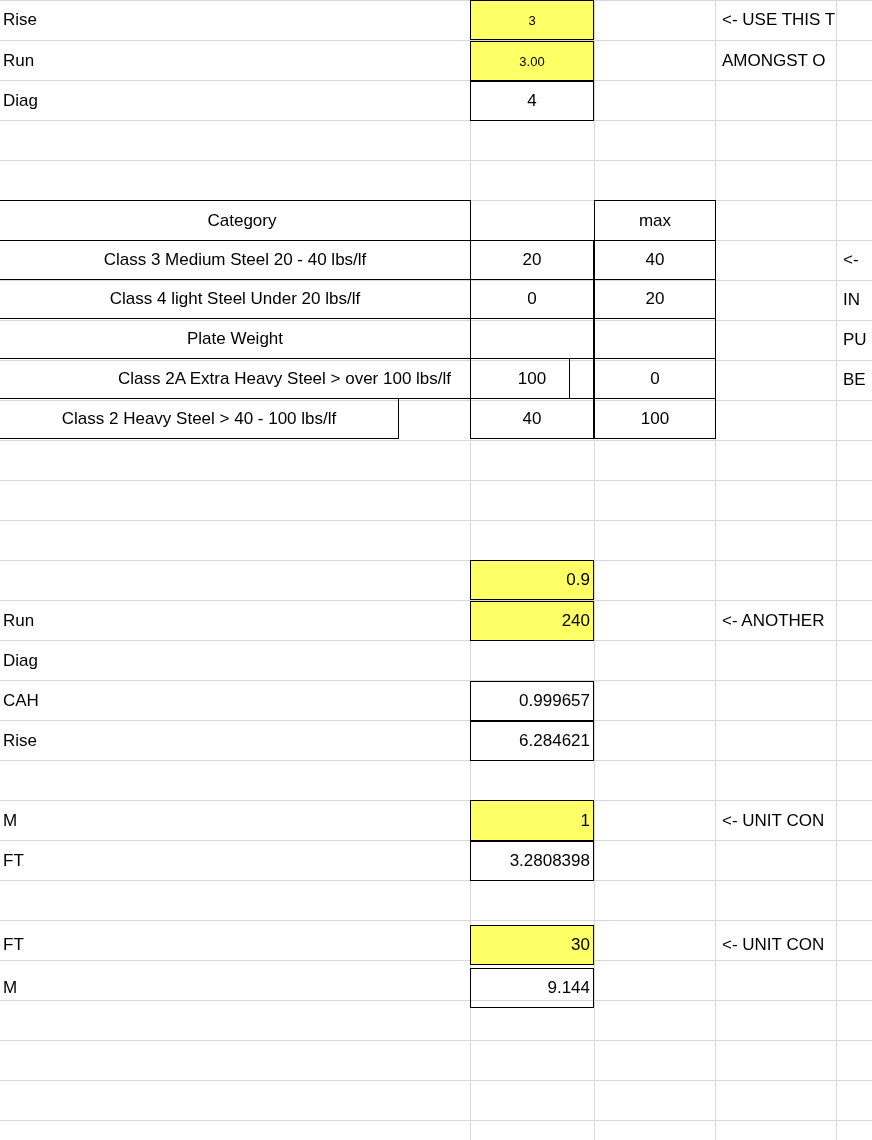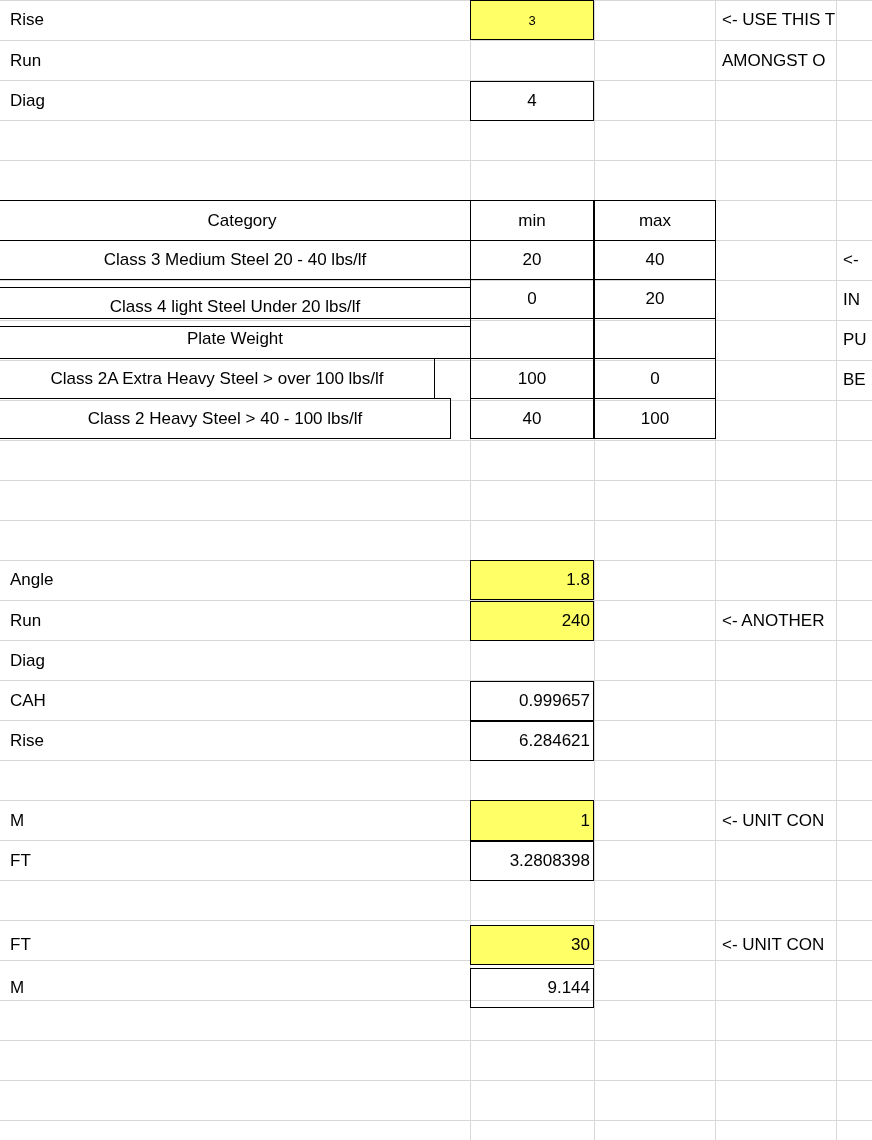--- a/index.html
+++ b/index.html
@@ -33,21 +33,21 @@
   }
   .cell {
     position: absolute;
     box-sizing: border-box;
     display: flex;
     align-items: center;
     white-space: nowrap;
     overflow: hidden;
   }
   .label-left {
-    padding-left: 10px;
+    padding-left: 3px;
     justify-content: flex-start;
   }
   .num-center {
     justify-content: center;
   }
   .num-right {
     justify-content: flex-end;
     padding-right: 3px;
   }
   .bordered {
@@ -101,58 +101,57 @@
   <div class="gridline-h" style="left:0; top:960px; width:872px;"></div>
   <div class="gridline-h" style="left:0; top:1000px; width:872px;"></div>
   <div class="gridline-h" style="left:0; top:1040px; width:872px;"></div>
   <div class="gridline-h" style="left:0; top:1080px; width:872px;"></div>
   <div class="gridline-h" style="left:0; top:1120px; width:872px;"></div>
 
   <div class="cell label-left" style="left:0; top:0; width:470px; height:40px;">Rise</div>
   <div class="cell num-center bordered hl small" style="left:470px; top:0; width:124px; height:40px;">3</div>
 
   <div class="cell label-left" style="left:0; top:41px; width:470px; height:40px;">Run</div>
+  <div class="cell num-center bordered hl small" style="left:470px; top:41px; width:124px; height:40px;">3.00</div>
 
   <div class="cell label-left" style="left:0; top:81px; width:470px; height:40px;">Diag</div>
   <div class="cell num-center bordered" style="left:470px; top:81px; width:124px; height:40px;">4</div>
 
   <div class="cell note" style="left:716px; top:0; width:156px; height:40px;">&lt;- USE THIS T</div>
   <div class="cell note" style="left:716px; top:41px; width:156px; height:40px;">AMONGST O</div>
 
   <div class="cell num-center bordered" style="left:-1px; top:200px; width:472px; height:41px;padding-left:14px;">Category</div>
-  <div class="cell num-center bordered" style="left:470px; top:200px; width:124px; height:41px;">min</div>
   <div class="cell num-center bordered" style="left:594px; top:200px; width:122px; height:41px;">max</div>
 
   <div class="cell num-center bordered" style="left:-1px; top:240px; width:472px; height:40px;">Class 3 Medium Steel 20 - 40 lbs/lf</div>
   <div class="cell num-center bordered" style="left:470px; top:240px; width:124px; height:40px;">20</div>
   <div class="cell num-center bordered" style="left:594px; top:240px; width:122px; height:40px;">40</div>
 
-  <div class="cell num-center bordered" style="left:-1px; top:279px; width:472px; height:40px;margin-top:8px;">Class 4 light Steel Under 20 lbs/lf</div>
+  <div class="cell num-center bordered" style="left:-1px; top:279px; width:472px; height:40px;">Class 4 light Steel Under 20 lbs/lf</div>
   <div class="cell num-center bordered" style="left:470px; top:279px; width:124px; height:40px;">0</div>
   <div class="cell num-center bordered" style="left:594px; top:279px; width:122px; height:40px;">20</div>
 
   <div class="cell num-center bordered" style="left:-1px; top:318px; width:472px; height:41px;">Plate Weight</div>
   <div class="cell num-center bordered" style="left:470px; top:318px; width:124px; height:41px;"></div>
   <div class="cell num-center bordered" style="left:594px; top:318px; width:122px; height:41px;"></div>
 
-  <div class="cell num-center bordered" style="left:-1px; top:358px; width:436px; height:41px;">Class 2A Extra Heavy Steel &gt; over 100 lbs/lf</div>
+  <div class="cell num-center bordered" style="left:-1px; top:358px; width:571px; height:41px;">Class 2A Extra Heavy Steel &gt; over 100 lbs/lf</div>
   <div class="cell num-center bordered" style="left:470px; top:358px; width:124px; height:41px;">100</div>
   <div class="cell num-center bordered" style="left:594px; top:358px; width:122px; height:41px;">0</div>
 
-  <div class="cell num-center bordered" style="left:-1px; top:398px; width:452px; height:41px;">Class 2 Heavy Steel &gt; 40 - 100 lbs/lf</div>
+  <div class="cell num-center bordered" style="left:-1px; top:398px; width:400px; height:41px;">Class 2 Heavy Steel &gt; 40 - 100 lbs/lf</div>
   <div class="cell num-center bordered" style="left:470px; top:398px; width:124px; height:41px;">40</div>
   <div class="cell num-center bordered" style="left:594px; top:398px; width:122px; height:41px;">100</div>
 
   <div class="cell note" style="left:837px; top:240px; width:35px; height:40px;">&lt;-</div>
   <div class="cell note" style="left:837px; top:280px; width:35px; height:40px;">IN</div>
   <div class="cell note" style="left:837px; top:320px; width:35px; height:40px;">PU</div>
   <div class="cell note" style="left:837px; top:360px; width:35px; height:40px;">BE</div>
 
-  <div class="cell label-left" style="left:0; top:560px; width:470px; height:40px;">Angle</div>
-  <div class="cell num-right bordered hl" style="left:470px; top:560px; width:124px; height:40px;">1.8</div>
+  <div class="cell num-right bordered hl" style="left:470px; top:560px; width:124px; height:40px;">0.9</div>
 
   <div class="cell label-left" style="left:0; top:601px; width:470px; height:40px;">Run</div>
   <div class="cell num-right bordered hl" style="left:470px; top:601px; width:124px; height:40px;">240</div>
 
   <div class="cell label-left" style="left:0; top:641px; width:470px; height:40px;">Diag</div>
 
   <div class="cell label-left" style="left:0; top:681px; width:470px; height:40px;">CAH</div>
   <div class="cell num-right bordered" style="left:470px; top:681px; width:124px; height:40px;padding-left:16px;">0.999657</div>
 
   <div class="cell label-left" style="left:0; top:721px; width:470px; height:40px;">Rise</div>

